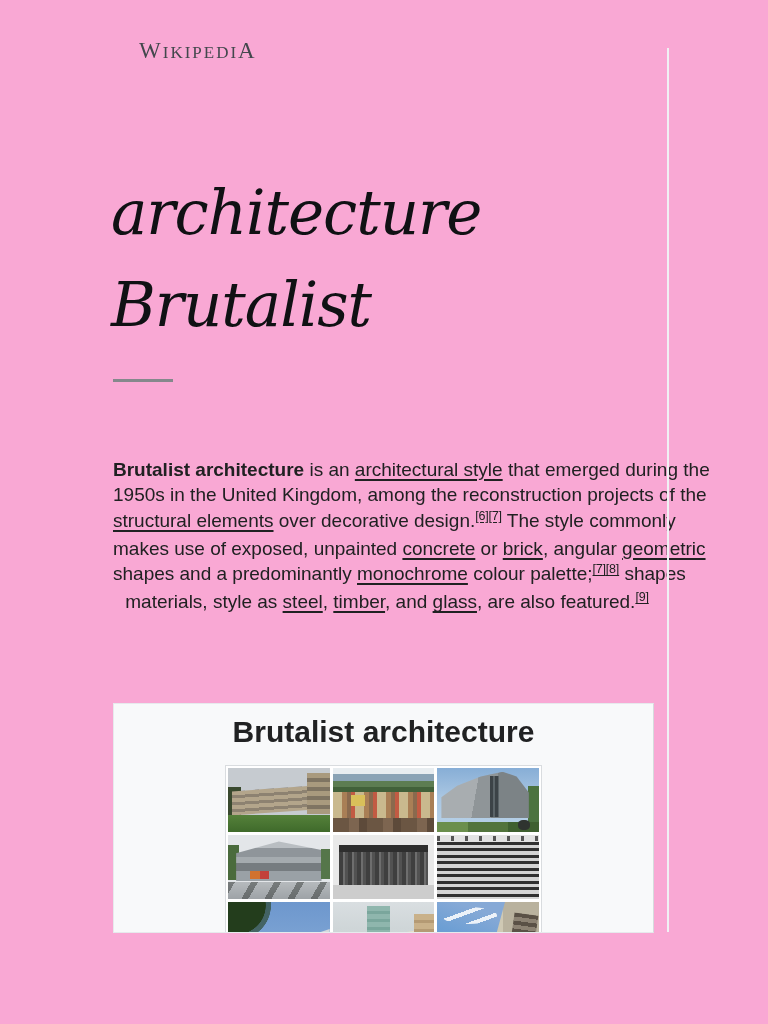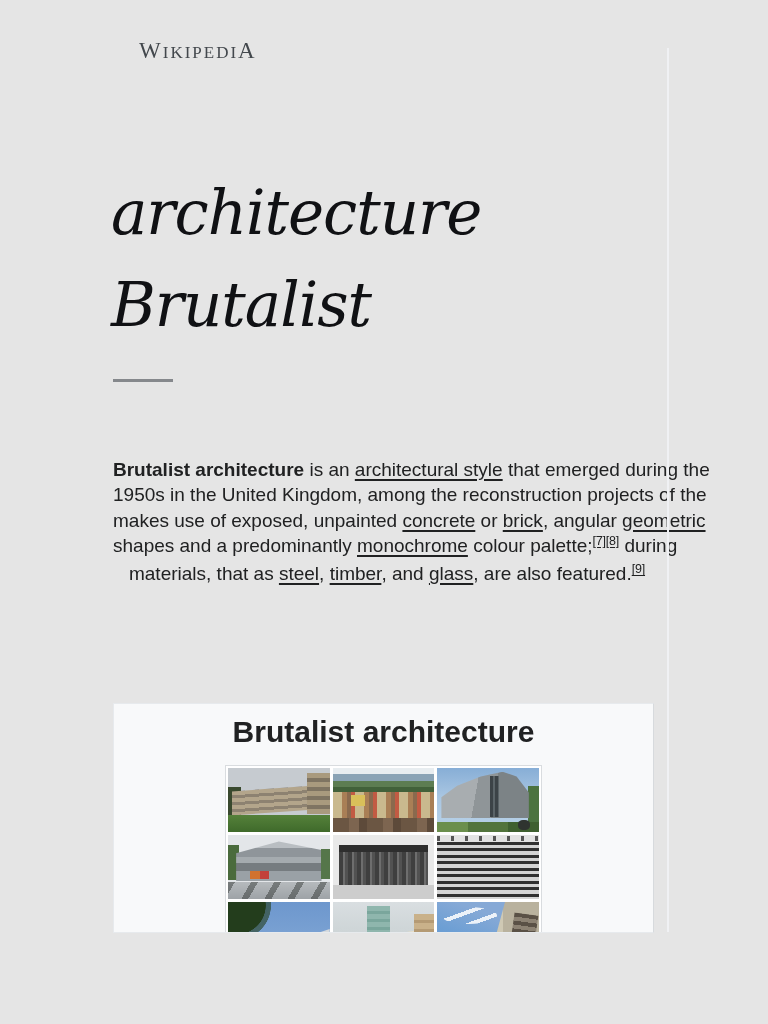--- a/index.html
+++ b/index.html
@@ -1,16 +1,16 @@
 <!DOCTYPE html>
 <html><head>
 <meta charset="utf-8">
 <style>
   html,body{margin:0;padding:0;background:#ffffff;}
-  #page{position:relative;width:768px;height:1024px;background:#e5e5e5;overflow:hidden;
+  #page{position:relative;width:768px;height:1024px;background:#f9a8d4;overflow:hidden;
         font-family:"Liberation Sans",sans-serif;color:#202122;}
 
   
   #wordmark{position:absolute;left:139px;top:39px;color:#43484d;
             font-family:"Liberation Serif",serif;letter-spacing:2px;line-height:24px;white-space:nowrap;}
   #wordmark .big{font-size:23px;}
   #wordmark .small{font-size:17px;}
 
   
   #article-title{position:absolute;left:111px;top:126px;width:560px;
@@ -141,23 +141,24 @@
   <h1 id="article-title">
     <div>architecture</div>
     <div>Brutalist</div>
   </h1>
 
   <div id="title-divider"></div>
 
   <div id="lead">
       <div class="pline"><span class="sb">Brutalist architecture</span><span class="st"> is an </span><span class="sl">architectural style</span><span class="st"> that emerged during the</span></div>
       <div class="pline"><span class="st">1950s in the United Kingdom, among the reconstruction projects of the</span></div>
+      <div class="pline"><span class="sl">structural elements</span><span class="st"> over decorative design.</span><span class="sr">[6]</span><span class="sr">[7]</span><span class="st"> The style commonly</span></div>
       <div class="pline"><span class="st">makes use of exposed, unpainted </span><span class="sl">concrete</span><span class="st"> or </span><span class="sl">brick</span><span class="st">, angular </span><span class="sl">geometric</span></div>
-      <div class="pline"><span class="st">shapes and a predominantly </span><span class="sl">monochrome</span><span class="st"> colour palette;</span><span class="sr">[7]</span><span class="sr">[8]</span><span class="st"> during</span></div>
-      <div class="pline"><span class="st">materials, that as </span><span class="sl">steel</span><span class="st">, </span><span class="sl">timber</span><span class="st">, and </span><span class="sl">glass</span><span class="st">, are also featured.</span><span class="sr">[9]</span></div>
+      <div class="pline"><span class="st">shapes and a predominantly </span><span class="sl">monochrome</span><span class="st"> colour palette;</span><span class="sr">[7]</span><span class="sr">[8]</span><span class="st"> shapes</span></div>
+      <div class="pline"><span class="st">materials, style as </span><span class="sl">steel</span><span class="st">, </span><span class="sl">timber</span><span class="st">, and </span><span class="sl">glass</span><span class="st">, are also featured.</span><span class="sr">[9]</span></div>
     </div>
 
   <div id="infobox">
     <div id="infobox-heading">Brutalist architecture</div>
     <div id="collage" title="Montage of brutalist buildings">
         <div class="tile t1">
           <i class="ly a"></i>
           <i class="ly b"></i>
           <i class="ly c"></i>
         </div>

